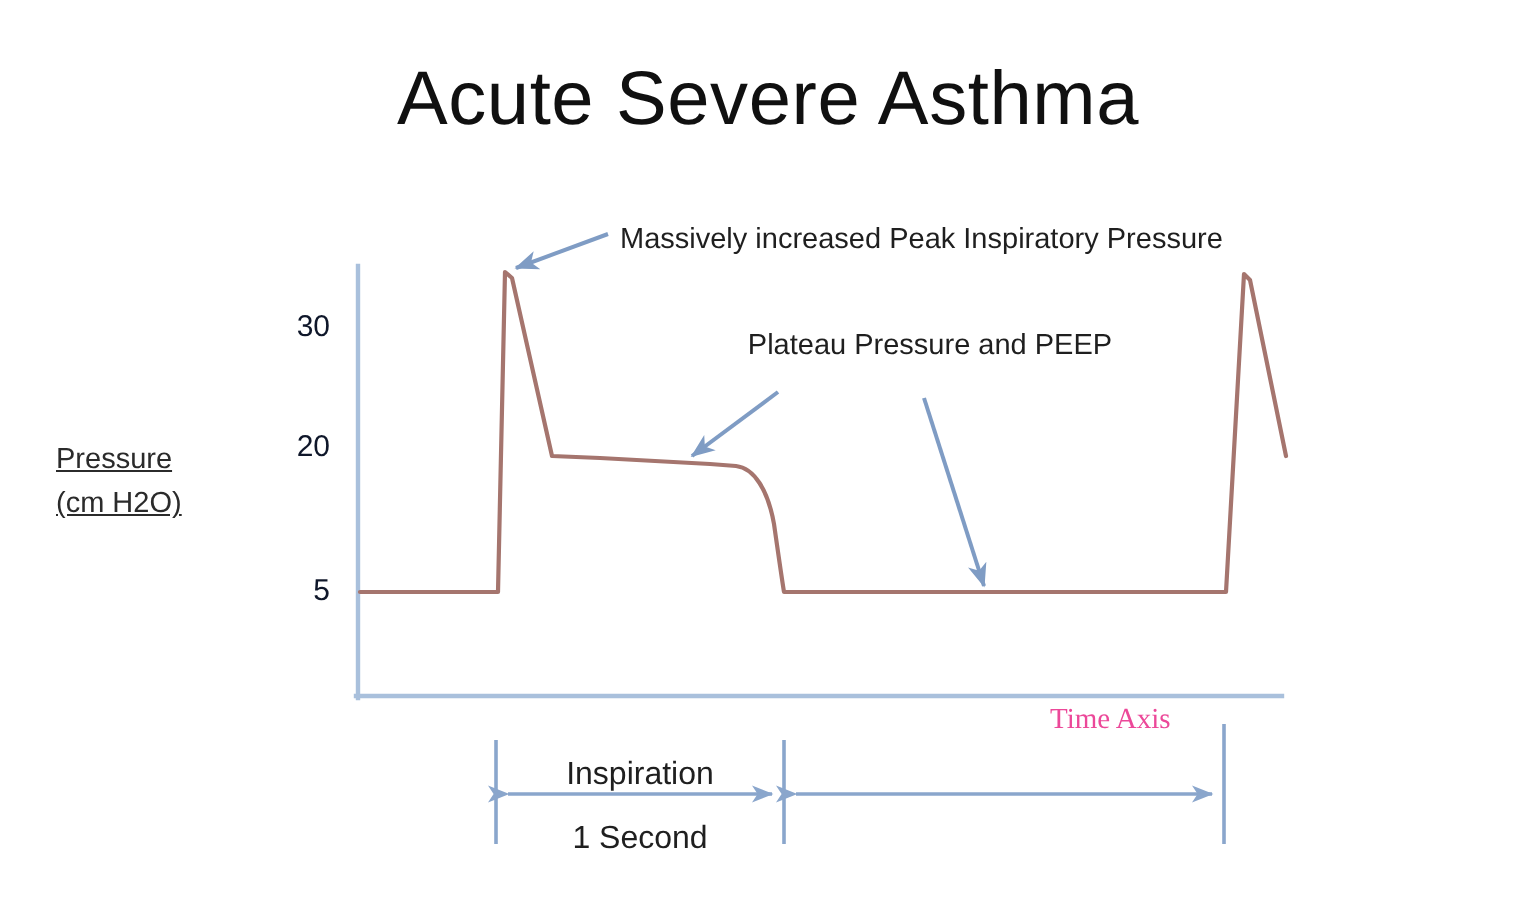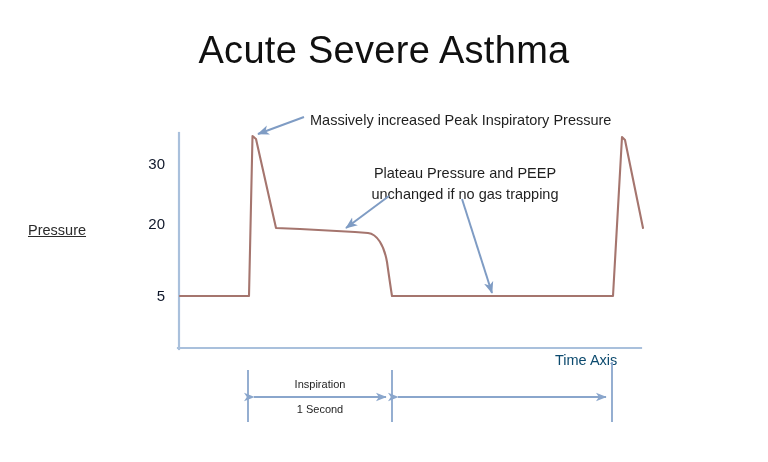--- a/index.html
+++ b/index.html
@@ -73,32 +73,33 @@
     white-space: nowrap;
     text-align: right;
   }
   .annot-peak    { left: 310px; top: 110px; }
   .annot-plateau { left: 340px; top: 163px; text-align: center; width: 250px; }
   .annot-plateau .line { display: block; }
 
   
   .time-axis-label {
     position: absolute;
-    left: 555px;
+    left: 525px;
     top: 352px;
     font-size: 14.5px;
-    color: #0c4a6e;
+    color: #ec4899;
     white-space: nowrap;
+    font-family: Liberation Serif, serif;
   }
 
   
   .phase {
     position: absolute;
     text-align: center;
-    font-size: 11px;
+    font-size: 16px;
     color: #1f1f1f;
     line-height: 1.35;
   }
   .phase .line { display: block; white-space: nowrap; }
   .phase-insp { left: 248px; top: 377px; width: 144px; }
   .phase-exp  { left: 392px; top: 377px; width: 220px; }
   .phase .line.top  { margin-bottom: 10px; }
 
   
   #plot-svg {
@@ -111,31 +112,31 @@
 </style>
 </head>
 <body>
 
 <div id="figure">
 
   <div class="chart-title">Acute Severe Asthma</div>
 
   <div class="axis-title">
     <span class="line">Pressure</span>
+    <span class="line">(cm H2O)</span>
   </div>
 
   <div class="ytick ytick-30">30</div>
   <div class="ytick ytick-20">20</div>
   <div class="ytick ytick-5">5</div>
 
   <div class="annot annot-peak">Massively increased Peak Inspiratory Pressure</div>
 
   <div class="annot annot-plateau">
     <span class="line">Plateau Pressure and PEEP</span>
-    <span class="line">unchanged if no gas trapping</span>
   </div>
 
   <div class="time-axis-label">Time Axis</div>
 
   <div class="phase phase-insp">
     <span class="line top">Inspiration</span>
     <span class="line">1 Second</span>
   </div>
 
   <svg id="plot-svg" viewBox="0 0 768 462" xmlns="http://www.w3.org/2000/svg">

